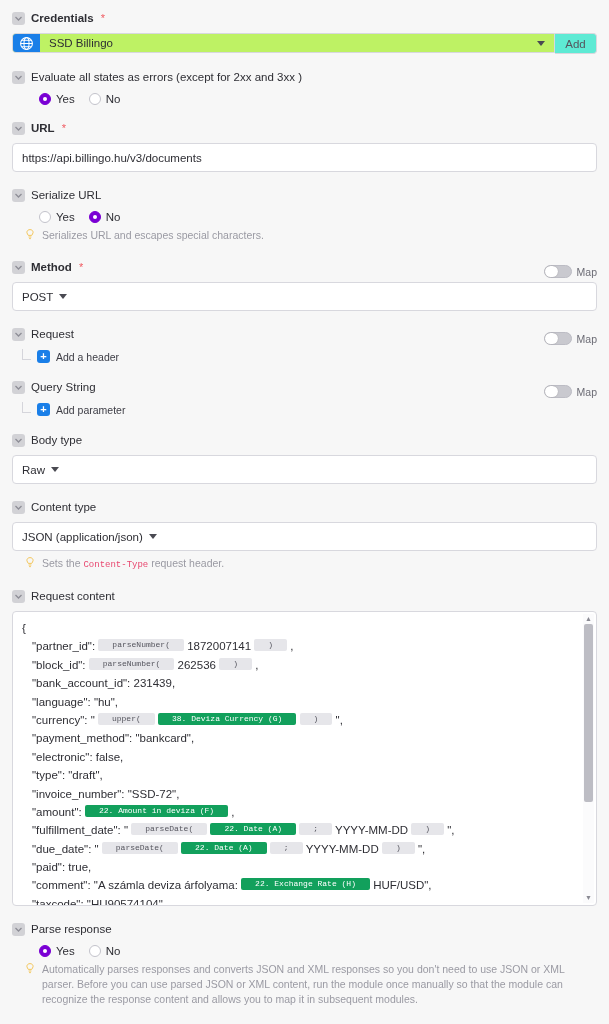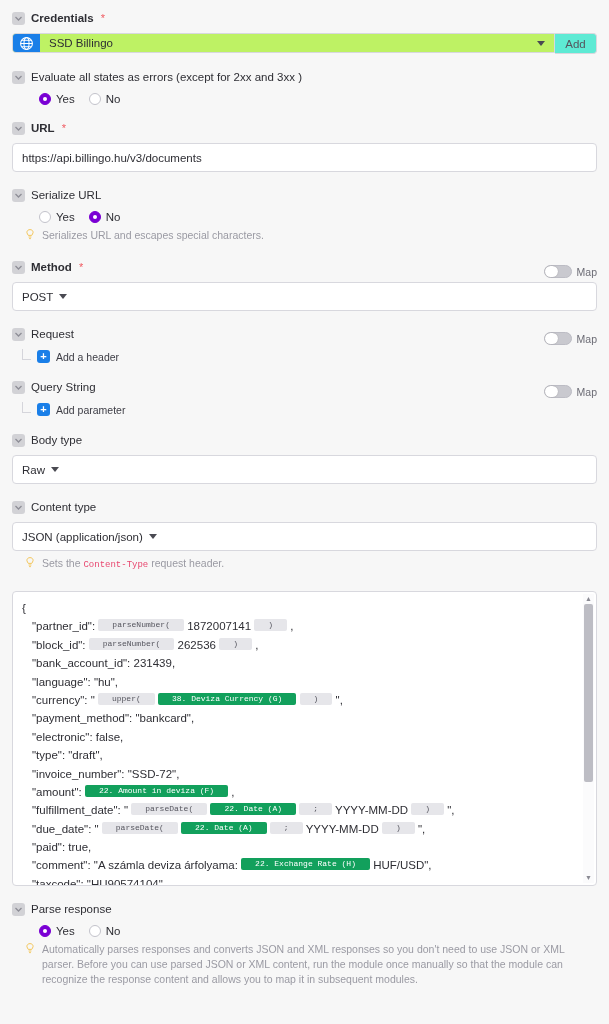--- a/index.html
+++ b/index.html
@@ -397,20 +397,28 @@
           <line x1="3.1" y1="9.6" x2="4.9" y2="9.6" stroke="#f2c14b" stroke-width="0.9"></line>
         </svg>
     </span>
     <span class="hint-text"><span>Sets the </span><span class="code-pink">Content-Type</span><span> request header.</span></span>
   </div>
 </div>
 
 <div class="gap-md"></div>
 
 <div class="field">
+  <div class="row-label">
+    <span class="chk">
+      <svg width="7" height="5" viewBox="0 0 7 5">
+          <path d="M0.5 1 L3.5 4 L6.5 1" stroke="#8e8e97" stroke-width="1.3" fill="none"></path>
+        </svg>
+    </span>
+    <span class="lbl">Request content</span>
+  </div>
   <div class="editor">
     <div id="code-body">
         <div class="code-line"><span>{</span></div>
         <div class="code-line indent1"><span>"partner_id": </span><span class="tok fn">parseNumber(</span><span> 1872007141 </span><span class="tok fn">)</span><span> ,</span></div>
         <div class="code-line indent1"><span>"block_id": </span><span class="tok fn">parseNumber(</span><span> 262536 </span><span class="tok fn">)</span><span> ,</span></div>
         <div class="code-line indent1"><span>"bank_account_id": 231439,</span></div>
         <div class="code-line indent1"><span>"language": "hu",</span></div>
         <div class="code-line indent1"><span>"currency": " </span><span class="tok fn">upper(</span><span> </span><span class="tok var">38. Deviza Currency (G)</span><span> </span><span class="tok fn">)</span><span> ",</span></div>
         <div class="code-line indent1"><span>"payment_method": "bankcard",</span></div>
         <div class="code-line indent1"><span>"electronic": false,</span></div>

